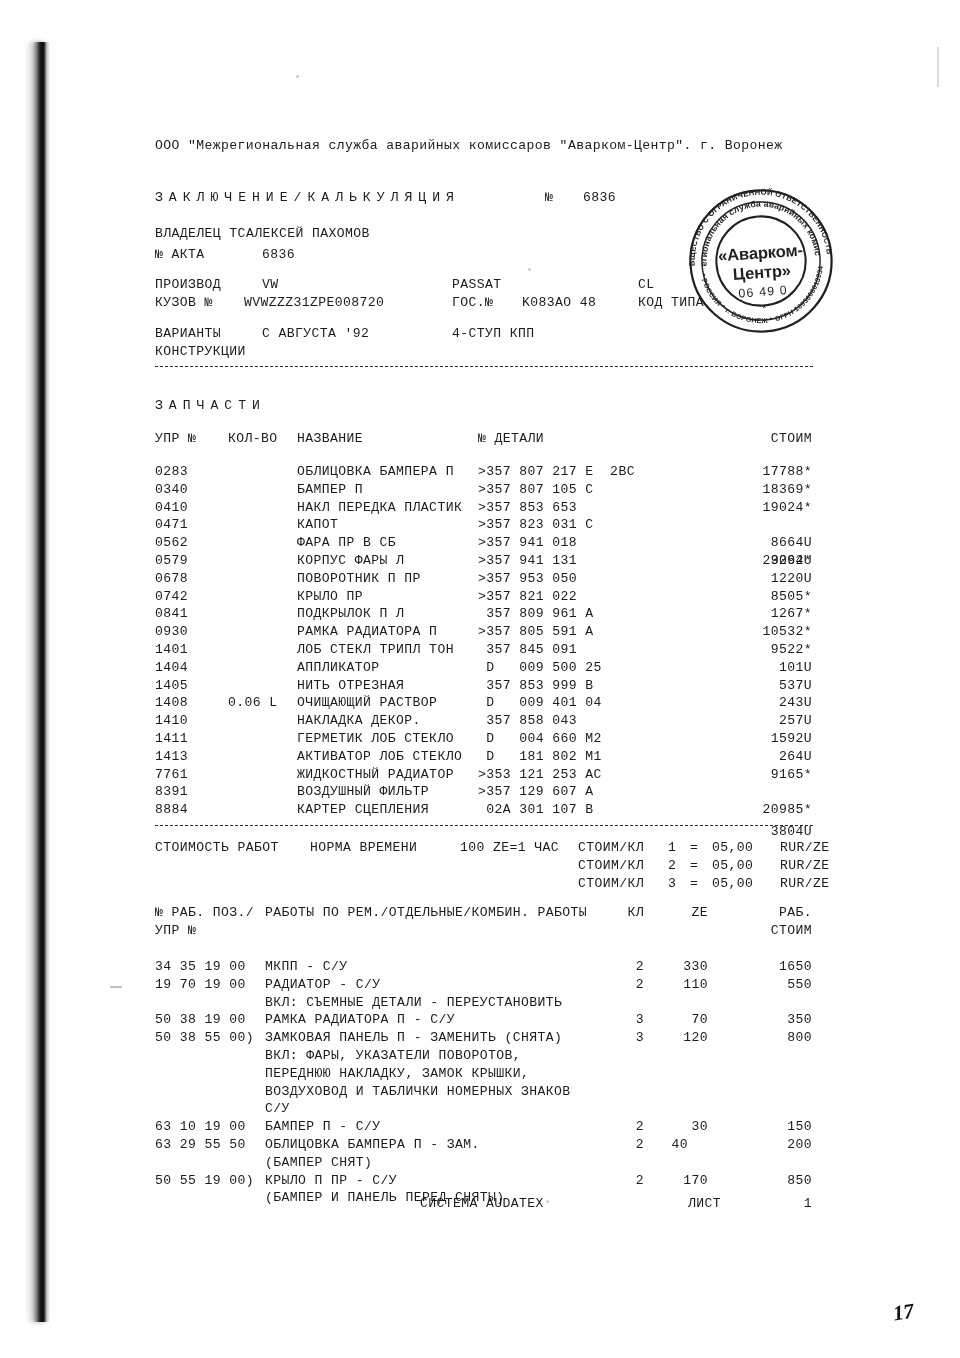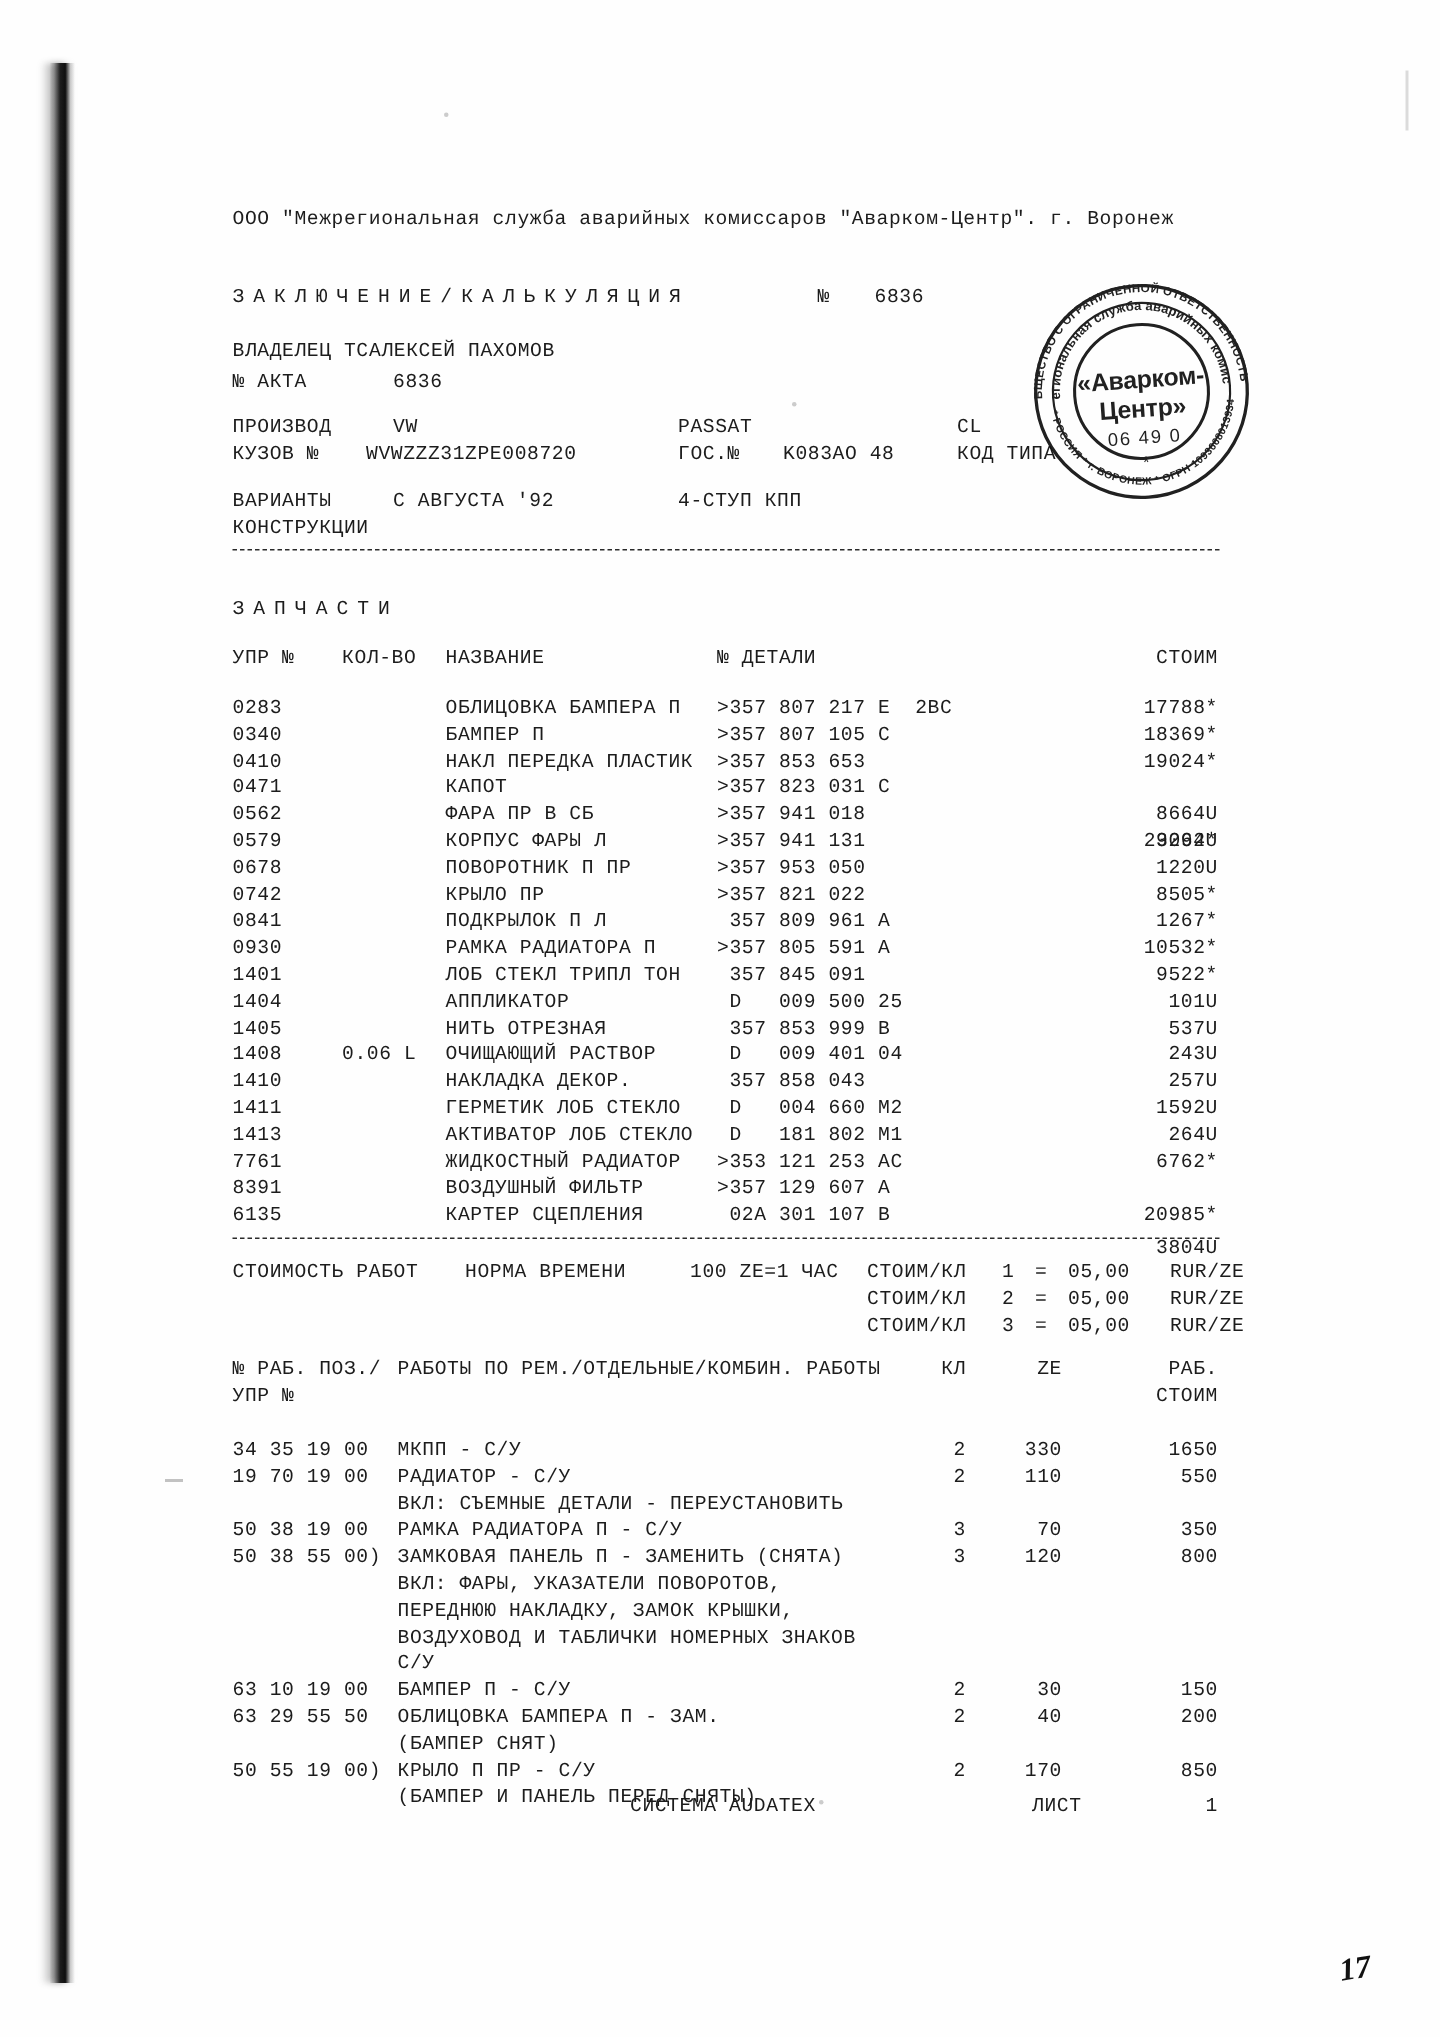--- a/index.html
+++ b/index.html
@@ -224,28 +224,28 @@
       <div class="ln r" style="left: 700px; top: 731px; width: 112px;">1592U</div>
       <div></div>
       <div class="ln" style="left: 155px; top: 748.8px;">1413</div>
       <div class="ln" style="left: 297px; top: 748.8px;">АКТИВАТОР ЛОБ СТЕКЛО</div>
       <div class="ln" style="left: 478px; top: 748.8px;"> D   181 802 M1</div>
       <div class="ln r" style="left: 700px; top: 748.8px; width: 112px;">264U</div>
       <div></div>
       <div class="ln" style="left: 155px; top: 766.6px;">7761</div>
       <div class="ln" style="left: 297px; top: 766.6px;">ЖИДКОСТНЫЙ РАДИАТОР</div>
       <div class="ln" style="left: 478px; top: 766.6px;">&gt;353 121 253 AC</div>
-      <div class="ln r" style="left: 700px; top: 766.6px; width: 112px;">6762*</div>
+      <div class="ln r" style="left: 700px; top: 766.6px; width: 112px;">9165*</div>
       <div></div>
       <div class="ln" style="left: 155px; top: 784.4px;">8391</div>
       <div class="ln" style="left: 297px; top: 784.4px;">ВОЗДУШНЫЙ ФИЛЬТР</div>
       <div class="ln" style="left: 478px; top: 784.4px;">&gt;357 129 607 A</div>
       <div class="ln r" style="left: 700px; top: 824px; width: 112px;">3804U</div>
       <div></div>
-      <div class="ln" style="left: 155px; top: 802.2px;">6135</div>
+      <div class="ln" style="left: 155px; top: 802.2px;">8884</div>
       <div class="ln" style="left: 297px; top: 802.2px;">КАРТЕР СЦЕПЛЕНИЯ</div>
       <div class="ln" style="left: 478px; top: 802.2px;"> 02A 301 107 B</div>
       <div class="ln r" style="left: 700px; top: 802.2px; width: 112px;">20985*</div>
     </div>
 
   <div class="dash" style="top:825px;"></div>
 
   <div class="ln" style="left:155px;top:840px;">СТОИМОСТЬ РАБОТ</div>
   <div class="ln" style="left:310px;top:840px;">НОРМА ВРЕМЕНИ</div>
   <div class="ln" style="left:460px;top:840px;">100 ZE=1 ЧАС</div>
@@ -309,21 +309,21 @@
       <div></div>
       <div class="ln" style="left: 155px; top: 1119.2px;">63 10 19 00</div>
       <div class="ln" style="left: 265px; top: 1119.2px;">БАМПЕР П - С/У</div>
       <div class="ln r" style="left: 596px; top: 1119.2px; width: 48px;">2</div>
       <div class="ln r" style="left: 660px; top: 1119.2px; width: 48px;">30</div>
       <div class="ln r" style="left: 730px; top: 1119.2px; width: 82px;">150</div>
       <div></div>
       <div class="ln" style="left: 155px; top: 1137px;">63 29 55 50</div>
       <div class="ln" style="left: 265px; top: 1137px;">ОБЛИЦОВКА БАМПЕРА П - ЗАМ.</div>
       <div class="ln r" style="left: 596px; top: 1137px; width: 48px;">2</div>
-      <div class="ln r" style="left: 660px; top: 1137px; width: 48px;">40</div>
+      <div class="ln r" style="left: 640px; top: 1137px; width: 48px;">40</div>
       <div class="ln r" style="left: 730px; top: 1137px; width: 82px;">200</div>
       <div class="ln" style="left: 265px; top: 1154.8px;">(БАМПЕР СНЯТ)</div>
       <div></div>
       <div class="ln" style="left: 155px; top: 1172.6px;">50 55 19 00)</div>
       <div class="ln" style="left: 265px; top: 1172.6px;">КРЫЛО П ПР - С/У</div>
       <div class="ln r" style="left: 596px; top: 1172.6px; width: 48px;">2</div>
       <div class="ln r" style="left: 660px; top: 1172.6px; width: 48px;">170</div>
       <div class="ln r" style="left: 730px; top: 1172.6px; width: 82px;">850</div>
       <div class="ln" style="left: 265px; top: 1190.4px; text-align: center;">(БАМПЕР И ПАНЕЛЬ ПЕРЕД СНЯТЫ)</div>
     </div>

